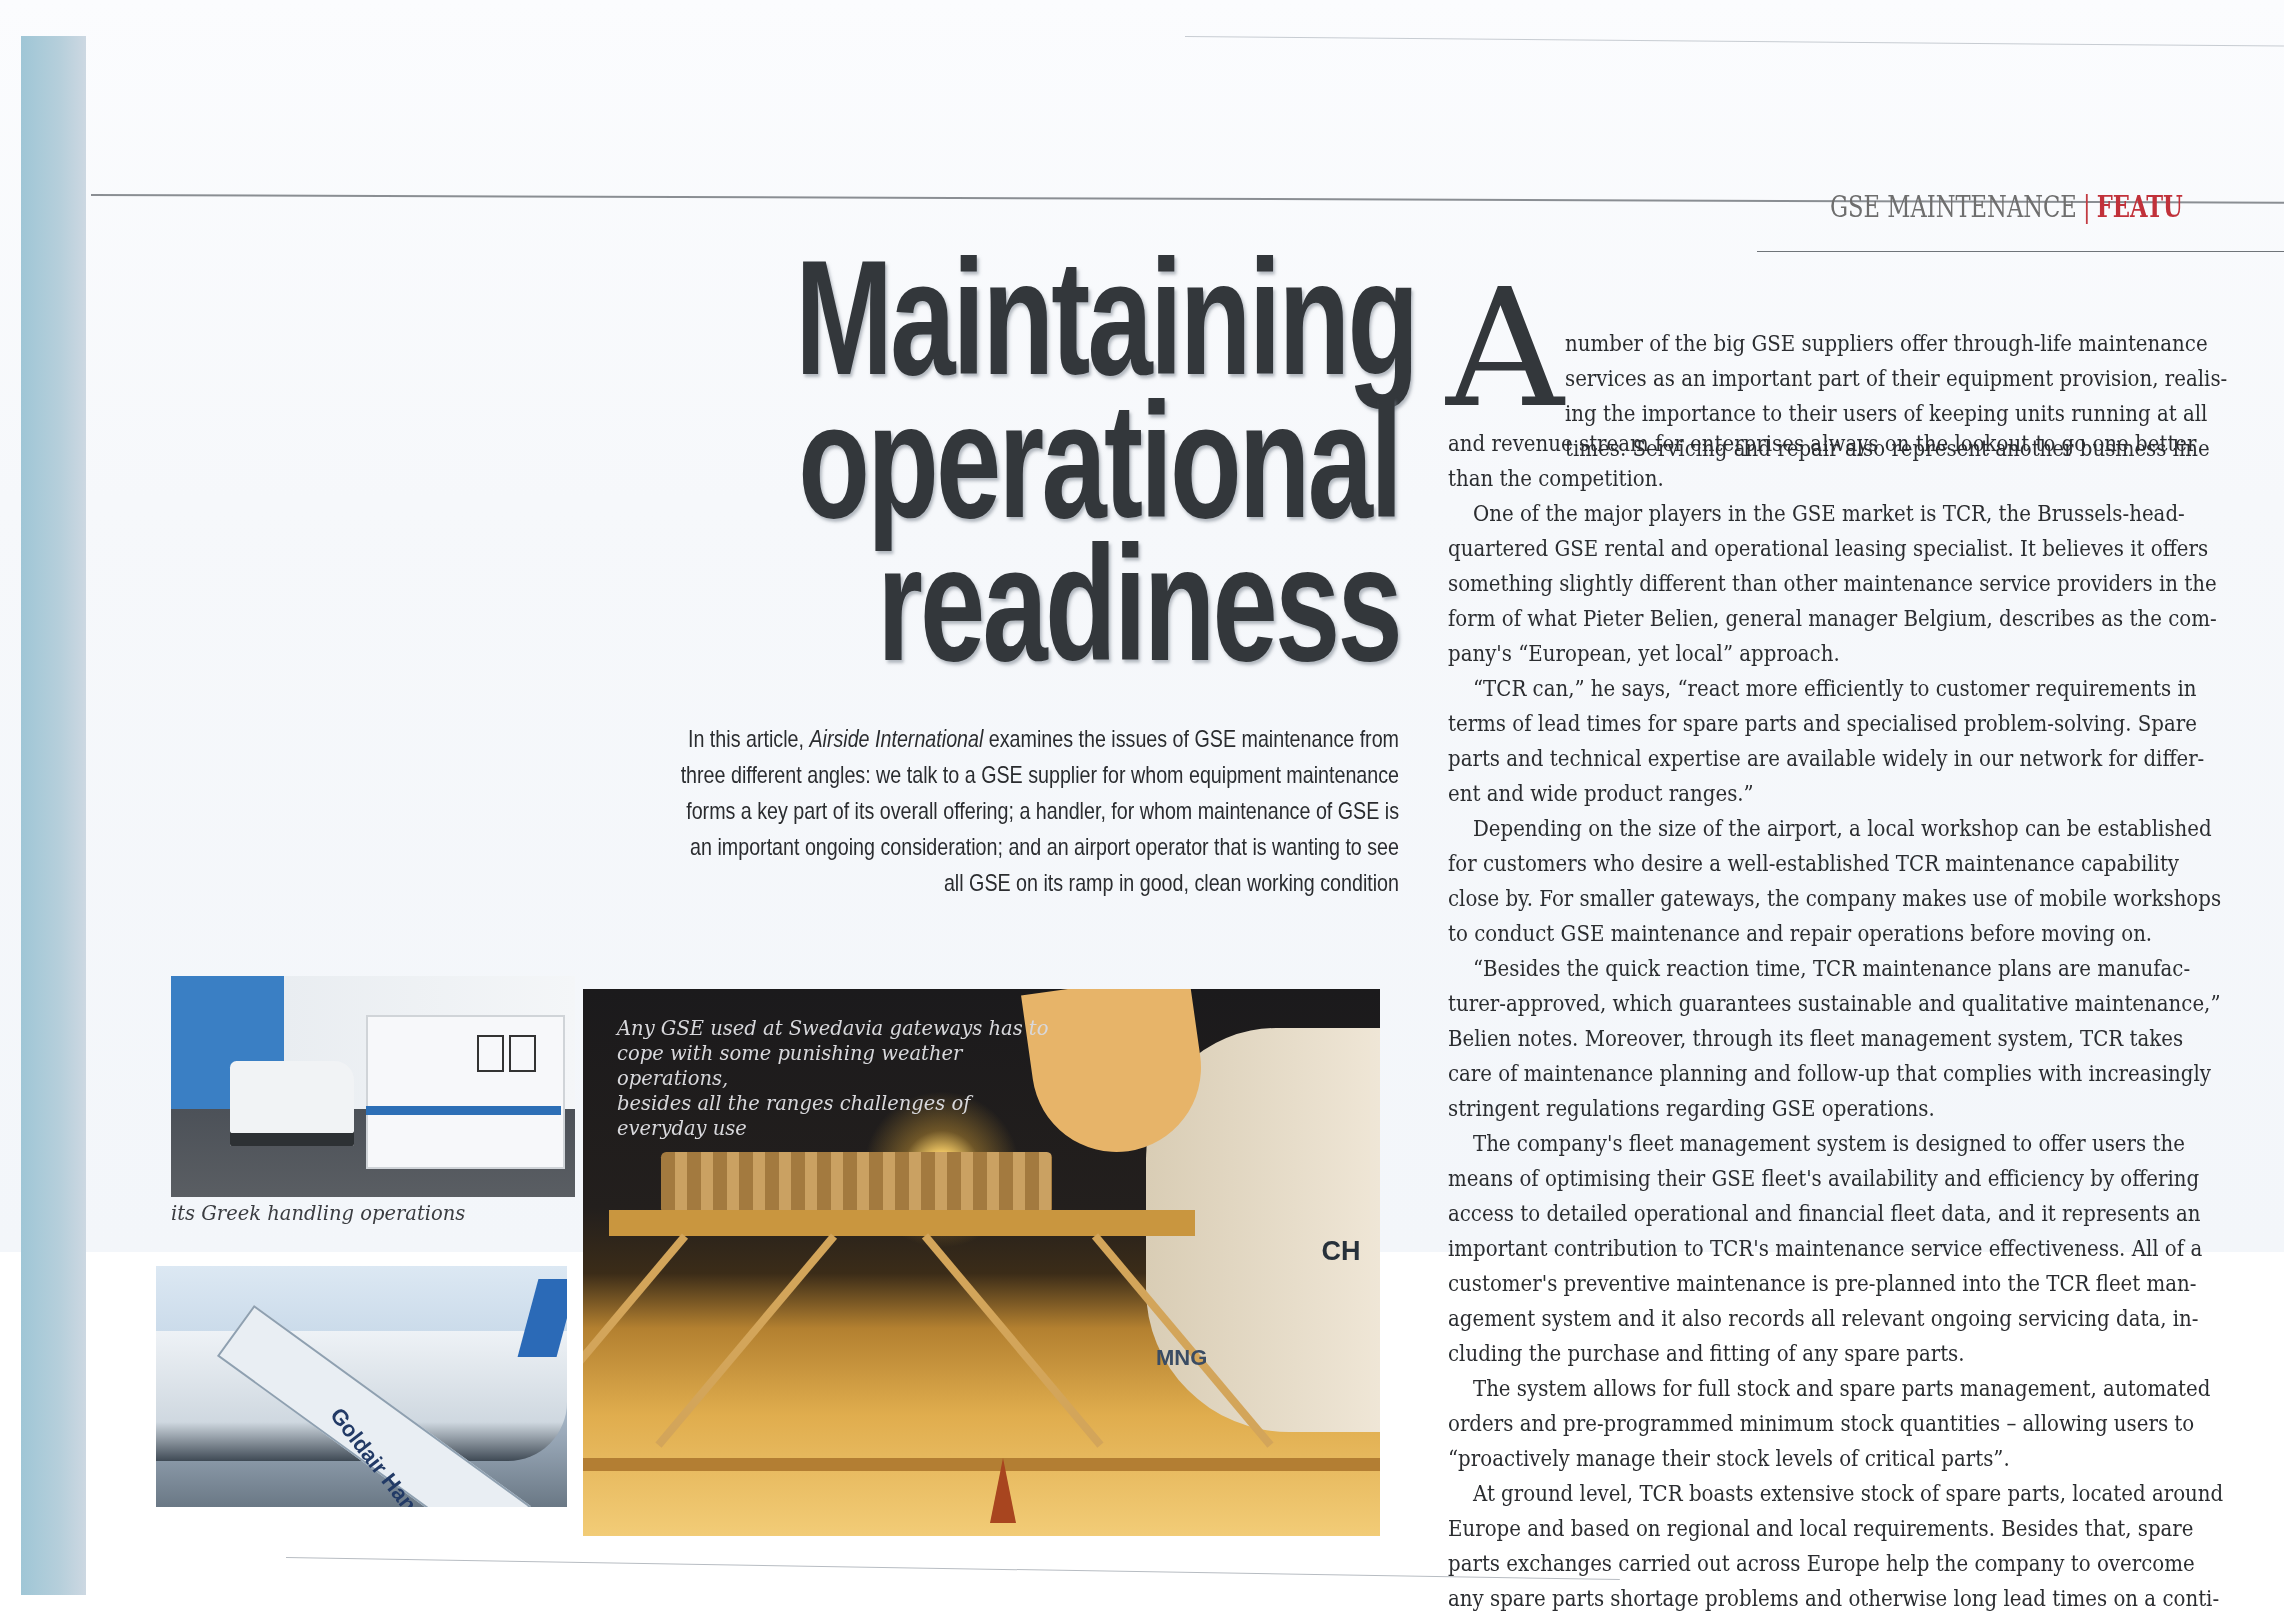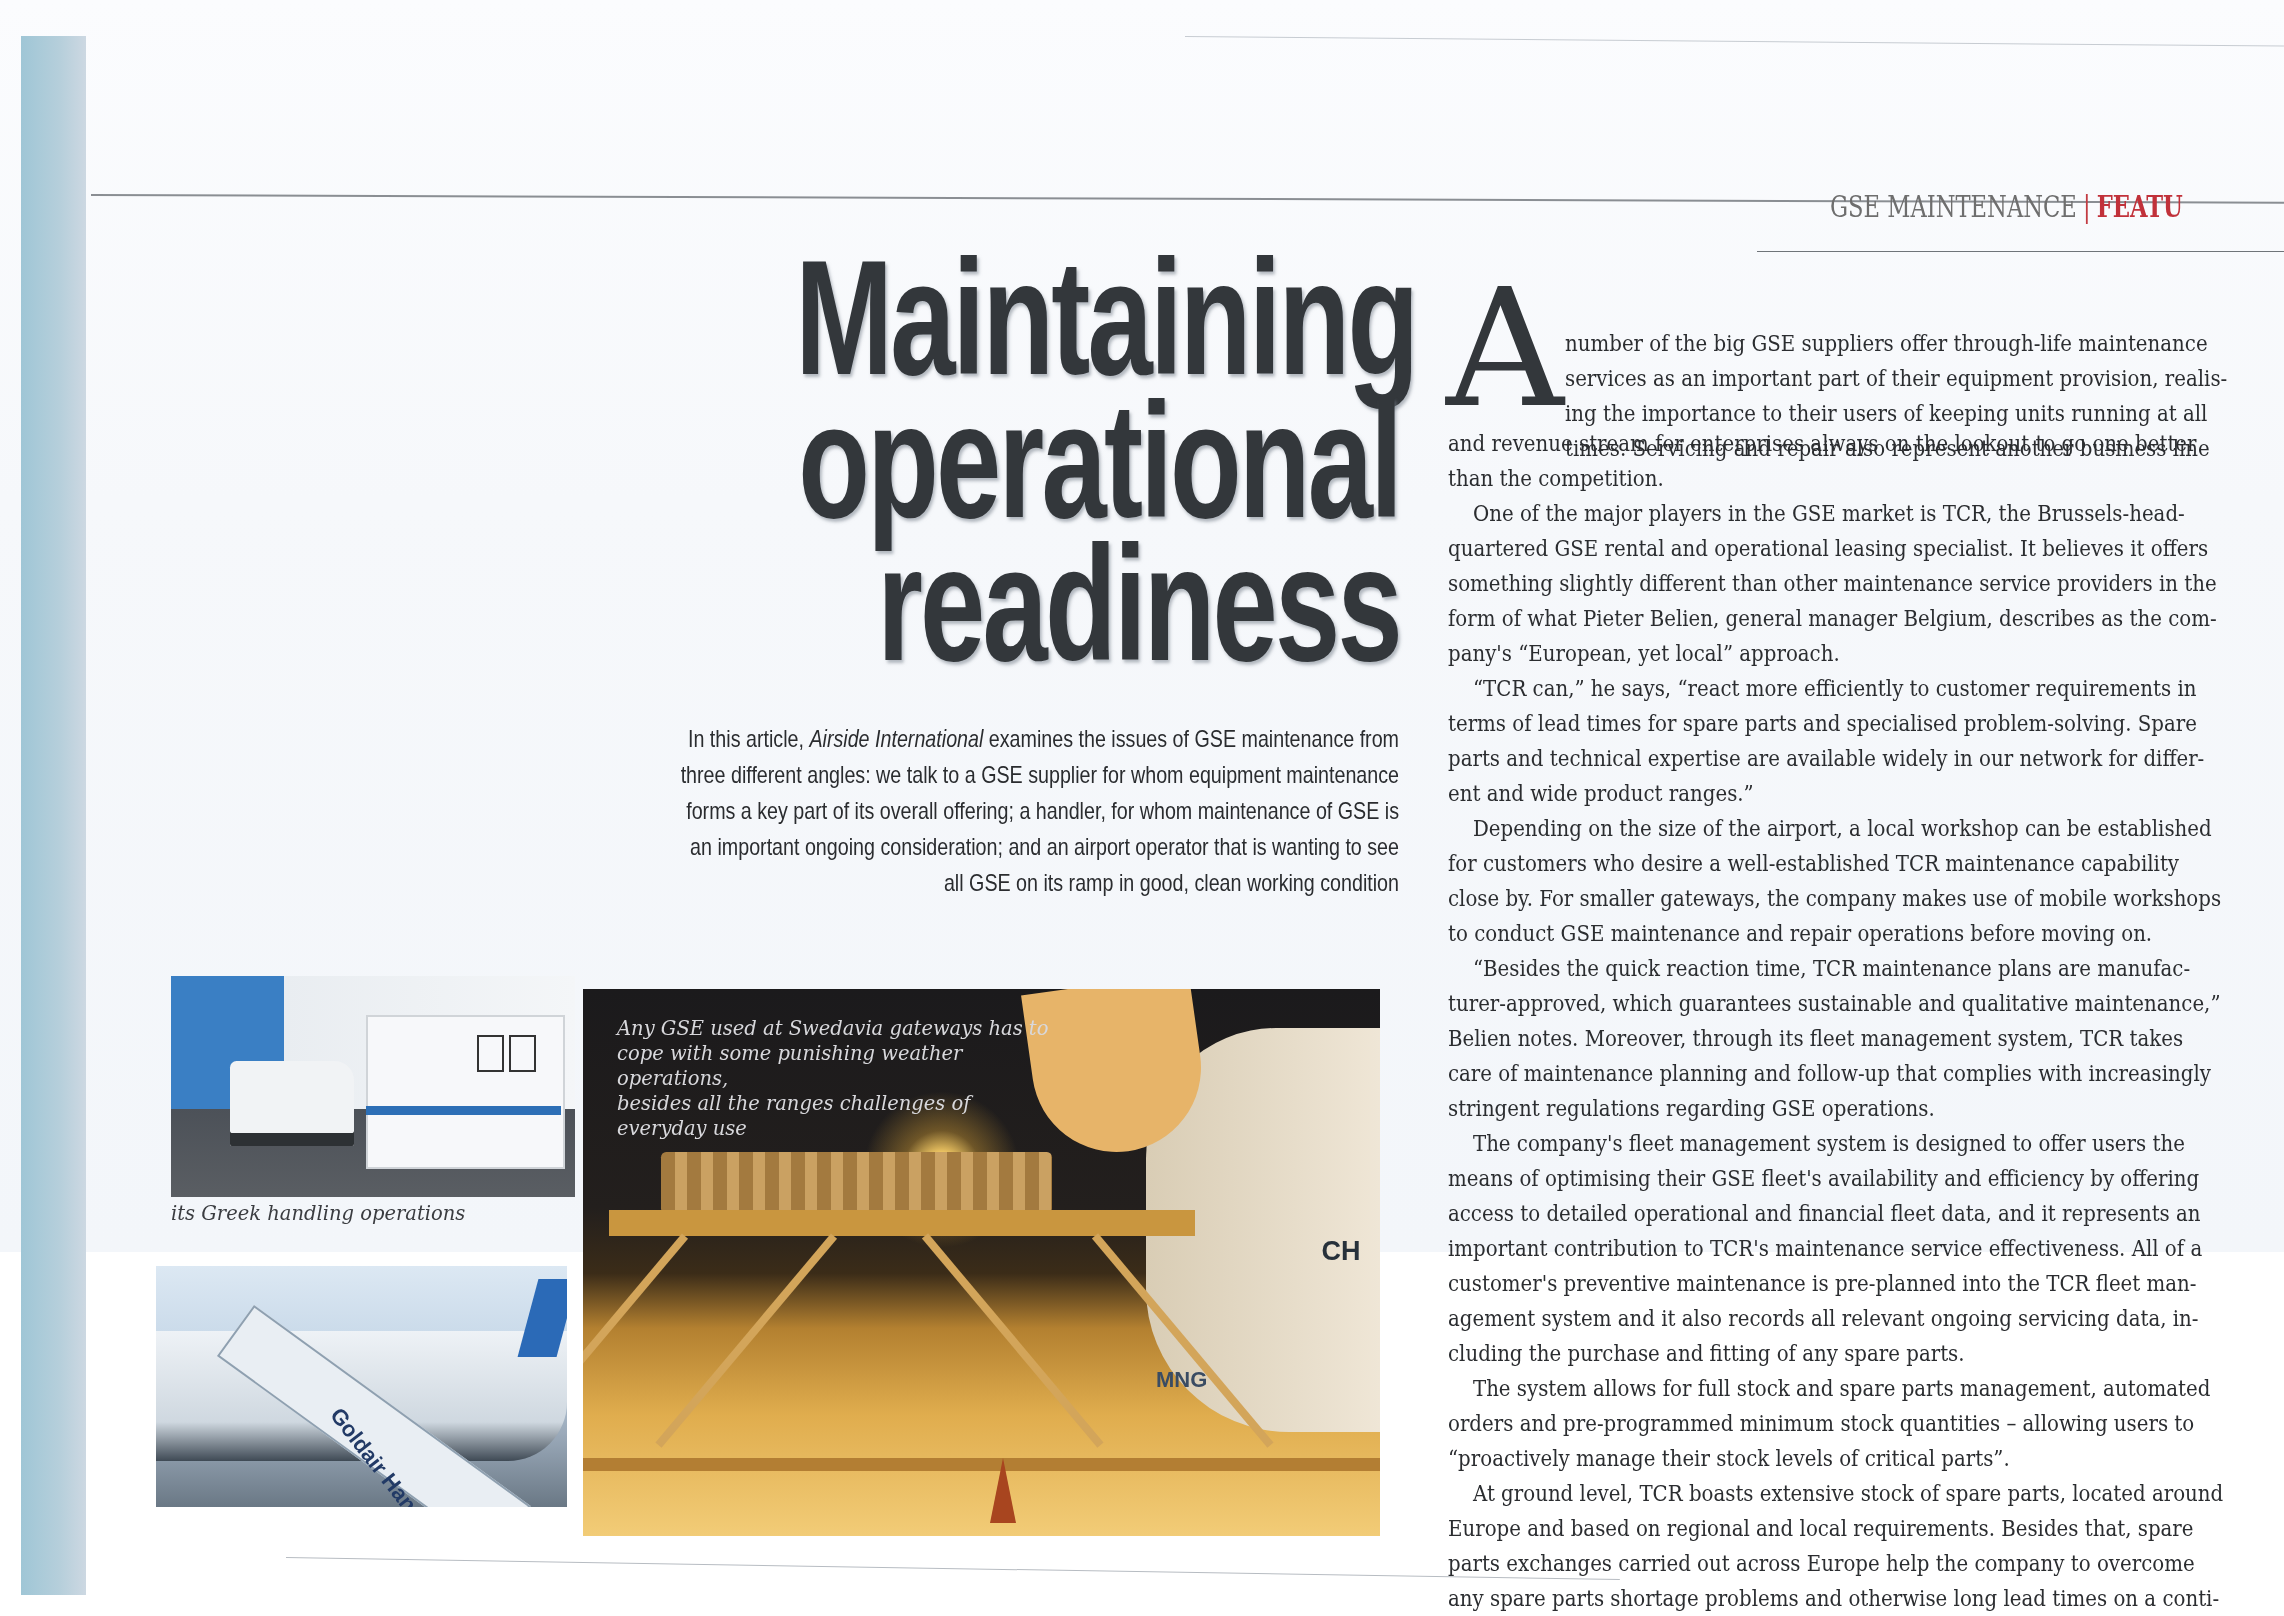--- a/index.html
+++ b/index.html
@@ -101,21 +101,21 @@
   .photo-cargo .scissor2 { position:absolute; left:338px; top:247px; width:7.8px; height:273px; background:#d3a55a; transform:rotate(-40deg); transform-origin:top; }
   .photo-cargo .scissor3 { position:absolute; left:247px; top:247px; width:7.8px; height:273px; background:#d3a55a; transform:rotate(40deg); transform-origin:top; }
   .photo-cargo .scissor4 { position:absolute; left:508px; top:247px; width:7.8px; height:273px; background:#d3a55a; transform:rotate(-40deg); transform-origin:top; }
   .photo-cargo .base { position:absolute; left:0; top:469px; width:797px; height:13px; background:#b37e33; }
   .photo-cargo .cone { position:absolute; left:407px; top:469px; width:0; height:0; border-left:13px solid transparent; border-right:13px solid transparent; border-bottom:65px solid #a8451f; }
   .photo-cargo .reg {
     position:absolute; right:19.5px; top:247px; color:#27313a;
     font-family:Liberation Sans, sans-serif; font-weight:bold; font-size:27px;
   }
   .photo-cargo .mnu {
-    position:absolute; left:573px; top:378px; color:#3a4c63;
+    position:absolute; left:573px; top:356px; color:#3a4c63;
     font-family:"Liberation Sans", sans-serif; font-weight:bold; font-size:22px;
   }
   .caption-swedavia {
     position:absolute; left:34px; top:27px; width:443px;
     font-family:"DejaVu Serif", serif; font-style:italic; color:#d8d8dc;
     font-size:19.5px; line-height:25px;
   }
 
   .body-col {
     position:absolute; left:1448px; top:286px; width:820px;

